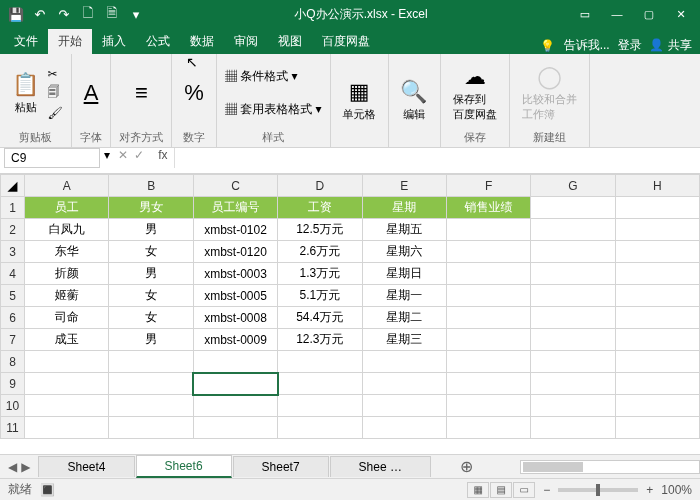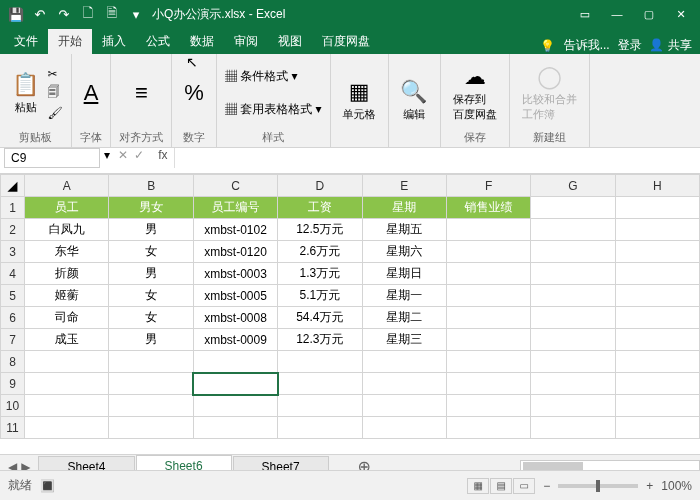--- a/index.html
+++ b/index.html
@@ -1,20 +1,20 @@
 <!DOCTYPE html>
 <html><head>
 <meta charset="utf-8">
 <style>
 *{margin:0;padding:0;box-sizing:border-box;font-family:"Microsoft YaHei",sans-serif;font-size:12px}
 body{width:700px;height:500px;overflow:hidden;background:#fff;position:relative}
 .titlebar{height:28px;background:#0e7340;display:flex;align-items:center;color:#fff}
 .qat{display:flex;gap:4px;padding:0 6px}
 .qat span{width:20px;height:20px;display:flex;align-items:center;justify-content:center;cursor:pointer;font-size:13px}
-.title{flex:1;font-size:12px}
+.title{flex:1;text-align:center;font-size:12px}
 .winbtns{display:flex;gap:2px;padding-right:4px}
 .winbtns span{width:30px;height:20px;display:flex;align-items:center;justify-content:center;cursor:pointer;font-size:11px}
 .tabs{height:26px;background:#0e7340;display:flex;align-items:flex-end;color:#fff;padding-left:4px}
 .tab{padding:4px 10px;cursor:pointer;font-size:12px}
 .tab.active{background:#f1f1f1;color:#404040}
 .tellme{margin-left:auto;display:flex;align-items:center;gap:8px;padding-right:8px}
 .ribbon{height:94px;background:#f1f1f1;border-bottom:1px solid #d4d4d4;display:flex}
 .group{border-right:1px solid #d4d4d4;padding:4px 8px 2px;display:flex;flex-direction:column;align-items:center;justify-content:space-between}
 .group-label{font-size:11px;color:#666;padding-top:2px}
 .group-body{flex:1;display:flex;align-items:center;gap:4px}
@@ -35,21 +35,21 @@
 .grid .rowhead{background:#f0f0f0;font-weight:normal;color:#333;width:24px}
 .hdr-row td{background:#8bc34a;color:#fff}
 .sel{border:2px solid #217346!important}
 .sheet-tabs{position:absolute;bottom:22px;left:0;right:0;height:24px;background:#f1f1f1;border-top:1px solid #d4d4d4;display:flex;align-items:center}
 .stab-nav{padding:0 8px;display:flex;gap:4px;color:#666}
 .stab{padding:3px 28px;border:1px solid #ccc;border-bottom:none;background:#e8e8e8;cursor:pointer;font-size:12px;margin-right:1px}
 .stab.active{background:#fff;border-bottom:2px solid #217346;color:#217346}
 .stab.add{border:none;background:none;font-size:16px;color:#666}
 .hscroll{margin-left:auto;width:180px;height:14px;border:1px solid #ccc;background:#fff;position:relative}
 .hscroll .thumb{position:absolute;left:2px;top:1px;width:60px;height:10px;background:#ccc}
-.statusbar{position:absolute;bottom:0;left:0;right:0;height:30px;background:#f1f1f1;border-top:1px solid #d4d4d4;display:flex;align-items:center;padding:0 8px;font-size:11px;color:#555}
+.statusbar{position:absolute;bottom:0;left:0;right:0;height:22px;background:#f1f1f1;border-top:1px solid #d4d4d4;display:flex;align-items:center;padding:0 8px;font-size:11px;color:#555}
 .sb-right{margin-left:auto;display:flex;align-items:center;gap:8px}
 .view-btns{display:flex;gap:1px}
 .view-btns span{width:22px;height:16px;border:1px solid #ccc;display:flex;align-items:center;justify-content:center;font-size:10px;cursor:pointer}
 .zoom-slider{width:80px;height:4px;background:#ccc;position:relative}
 .zoom-slider .knob{position:absolute;left:38px;top:-4px;width:4px;height:12px;background:#666}
 .shield{display:flex;flex-direction:column;font-size:11px;gap:16px}
 .cursor{position:absolute;top:54px;left:186px;font-size:14px;color:#000;pointer-events:none}
 </style>
 </head>
 <body>
@@ -330,20 +330,21 @@
 </div>
 
 <div class="sheet-tabs">
   <div class="stab-nav">
     <span>◀</span>
     <span>▶</span>
   </div>
   <div class="stab">Sheet4</div>
   <div class="stab active">Sheet6</div>
   <div class="stab">Sheet7</div>
+  <div class="stab"><span>Shee</span> …</div>
   <div class="stab add">⊕</div>
   <div class="hscroll">
       <div class="thumb"></div>
     </div>
 </div>
 
 <div class="statusbar">
   <span>就绪</span>
   <span style="margin-left:8px">🔳</span>
   <div class="sb-right">

